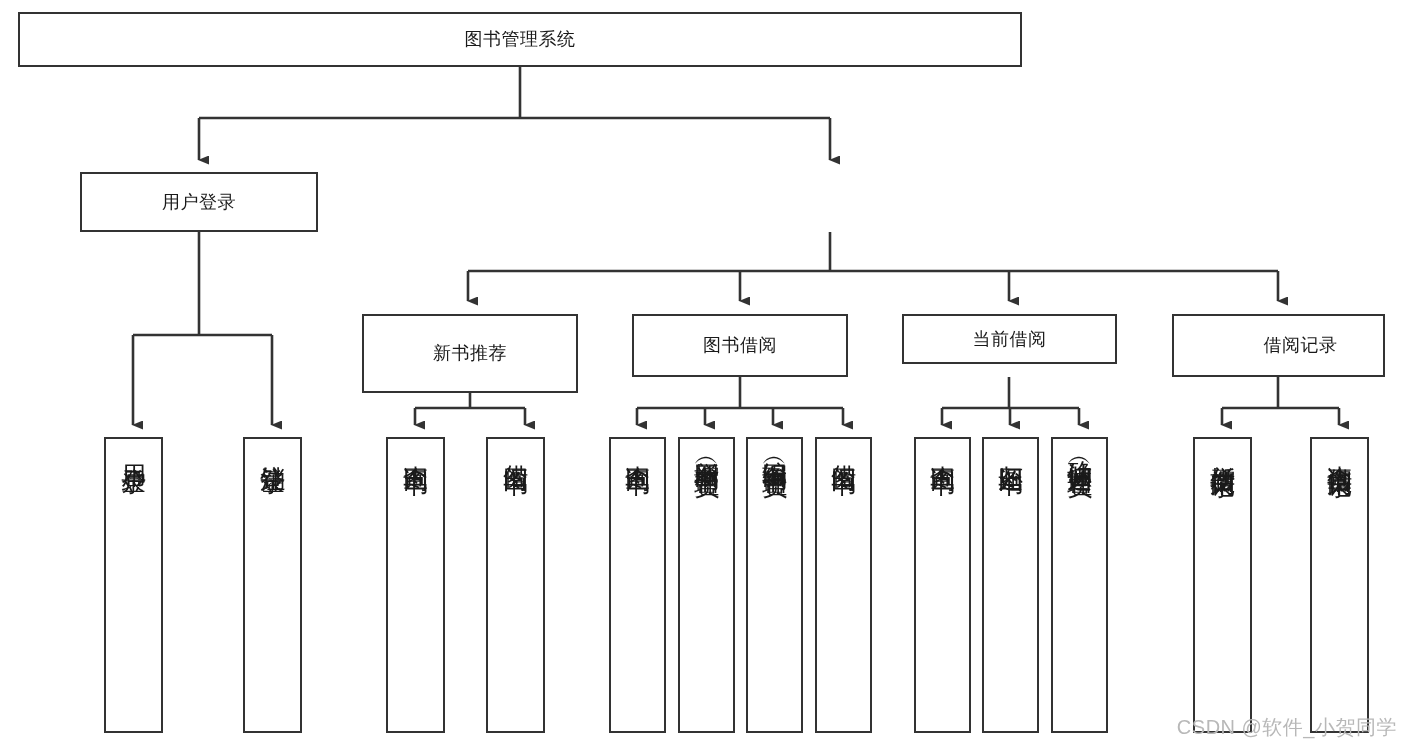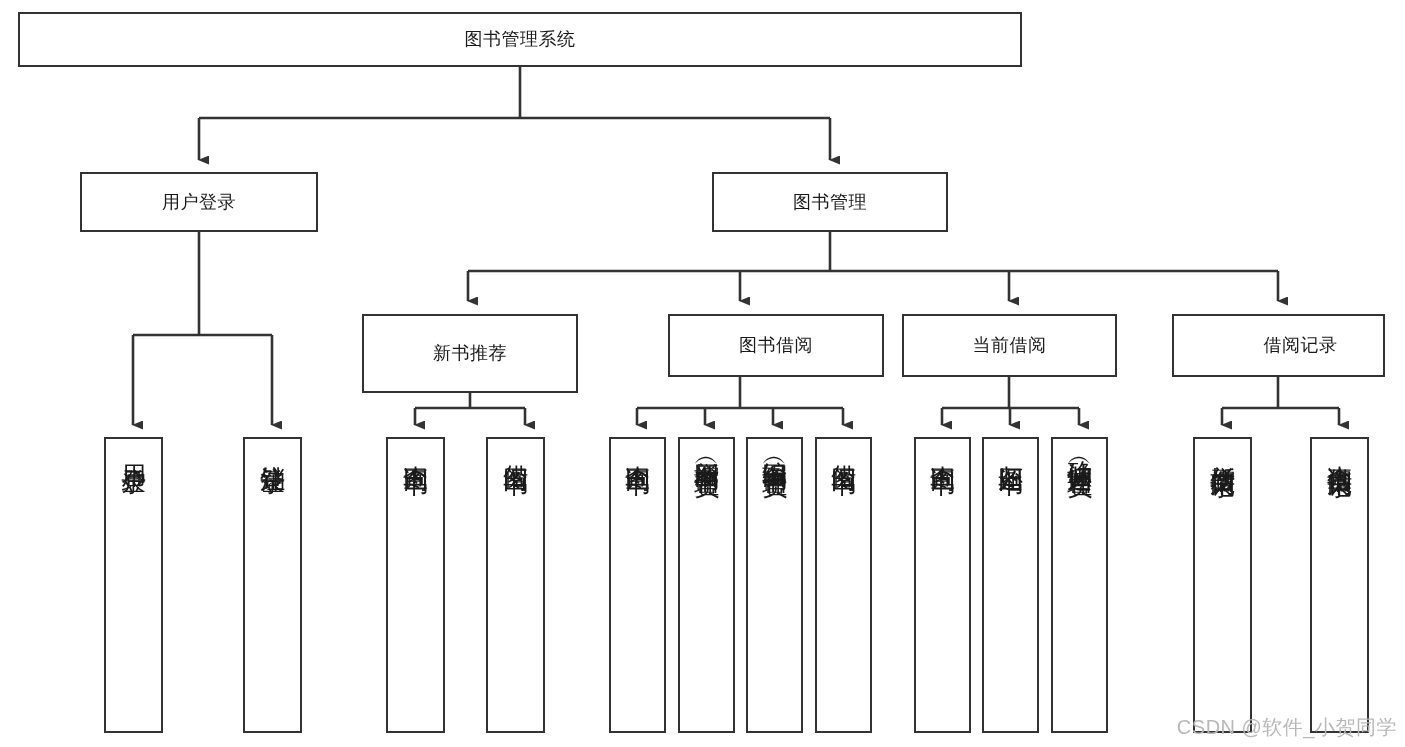--- a/index.html
+++ b/index.html
@@ -127,33 +127,30 @@
   </svg>
 
   <div class="node" style="left:18px; top:12px; width:1004px; height:55px;">
     <span class="node-label">图书管理系统</span>
   </div>
 
   <div class="node" style="left:80px; top:172px; width:238px; height:60px;">
     <span class="node-label">用户登录</span>
   </div>
 
-  <div class="node" style="left:712px; top:172px; width:236px; height:60px;">
-    <span class="node-label">图书管理</span>
-  </div>
 
   <div class="node" style="left:362px; top:314px; width:216px; height:79px;">
     <span class="node-label">新书推荐</span>
   </div>
 
-  <div class="node" style="left:668px; top:314px; width:216px; height:63px;">
+  <div class="node" style="left:632px; top:314px; width:216px; height:63px;">
     <span class="node-label">图书借阅</span>
   </div>
 
-  <div class="node" style="left:902px; top:314px; width:215px; height:63px;">
+  <div class="node" style="left:902px; top:314px; width:215px; height:50px;">
     <span class="node-label">当前借阅</span>
   </div>
 
   <div class="node" style="left:1172px; top:314px; width:213px; height:63px;padding-left:44px;">
     <span class="node-label">借阅记录</span>
   </div>
 
   <div class="node leaf" style="left:104px; top:437px; width:59px; height:296px;">
     <span class="node-label">用户登录</span>
   </div>

